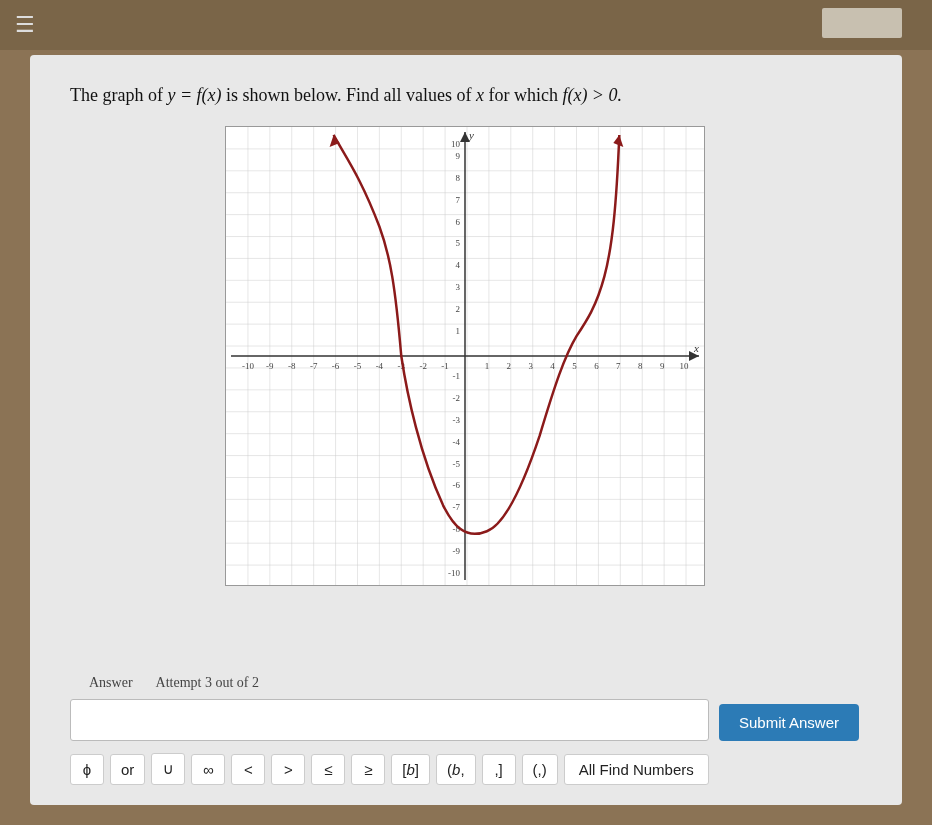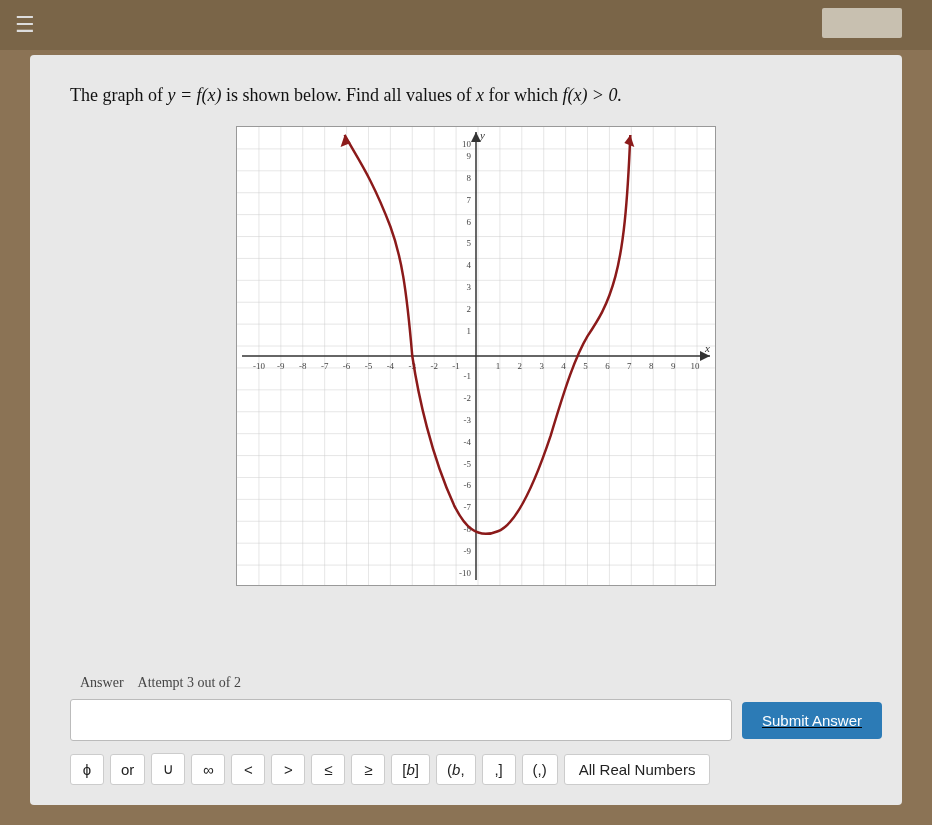--- a/index.html
+++ b/index.html
@@ -11,21 +11,21 @@
       overflow: hidden;
     }
     .main-container {
       position: absolute;
       top: 55px;
       left: 30px;
       right: 30px;
       bottom: 20px;
       background: #e8e8e8;
       border-radius: 4px;
-      padding: 30px 20px 20px 40px;
+      padding: 30px 43px 20px 40px;
       display: flex;
       flex-direction: column;
     }
     .question-text {
       font-size: 18px;
       color: #111;
       margin-bottom: 20px;
       font-family: Georgia, serif;
     }
     .question-text em {
@@ -54,27 +54,26 @@
     .answer-label {
       font-size: 16px;
       font-weight: bold;
       color: #111;
       margin-bottom: 8px;
     }
     .answer-label span {
       font-weight: normal;
       font-size: 14px;
       color: #444;
-      margin-left: 10px;
+      margin-left: 19px;
     }
     .answer-row {
       display: flex;
-      align-items: center;
+      align-items: flex-end;
       gap: 10px;
-      text-decoration: underline;
     }
     .answer-input {
       flex: 1;
       height: 42px;
       background: white;
       border: 1px solid #bbb;
       border-radius: 3px;
       padding: 0 10px;
       font-size: 16px;
     }
@@ -301,17 +300,17 @@
       <button class="sym-btn">∪</button>
       <button class="sym-btn">∞</button>
       <button class="sym-btn">&lt;</button>
       <button class="sym-btn">&gt;</button>
       <button class="sym-btn">≤</button>
       <button class="sym-btn">≥</button>
       <button class="sym-btn">[<i>b</i>]</button>
       <button class="sym-btn">(<i>b</i>,</button>
       <button class="sym-btn">,]</button>
       <button class="sym-btn">(,)</button>
-      <button class="sym-btn wide">All Real Numbers</button>
+      <button class="sym-btn wide">All Find Numbers</button>
     </div>
   </div>
 
 </div>
 
 </body></html>

